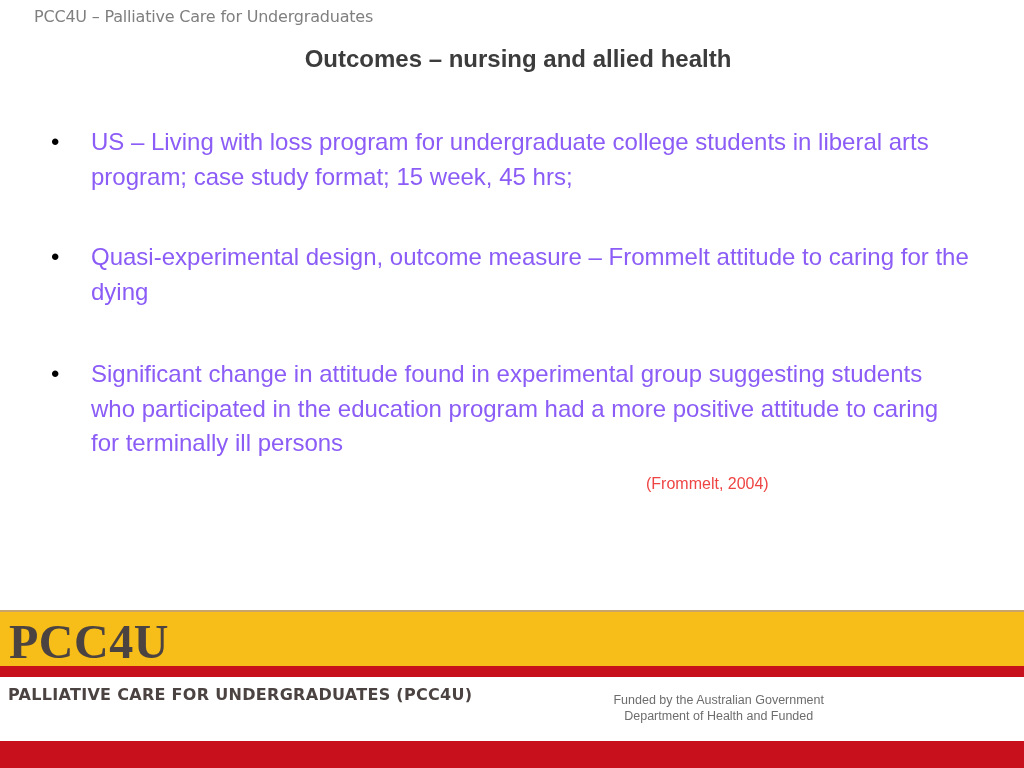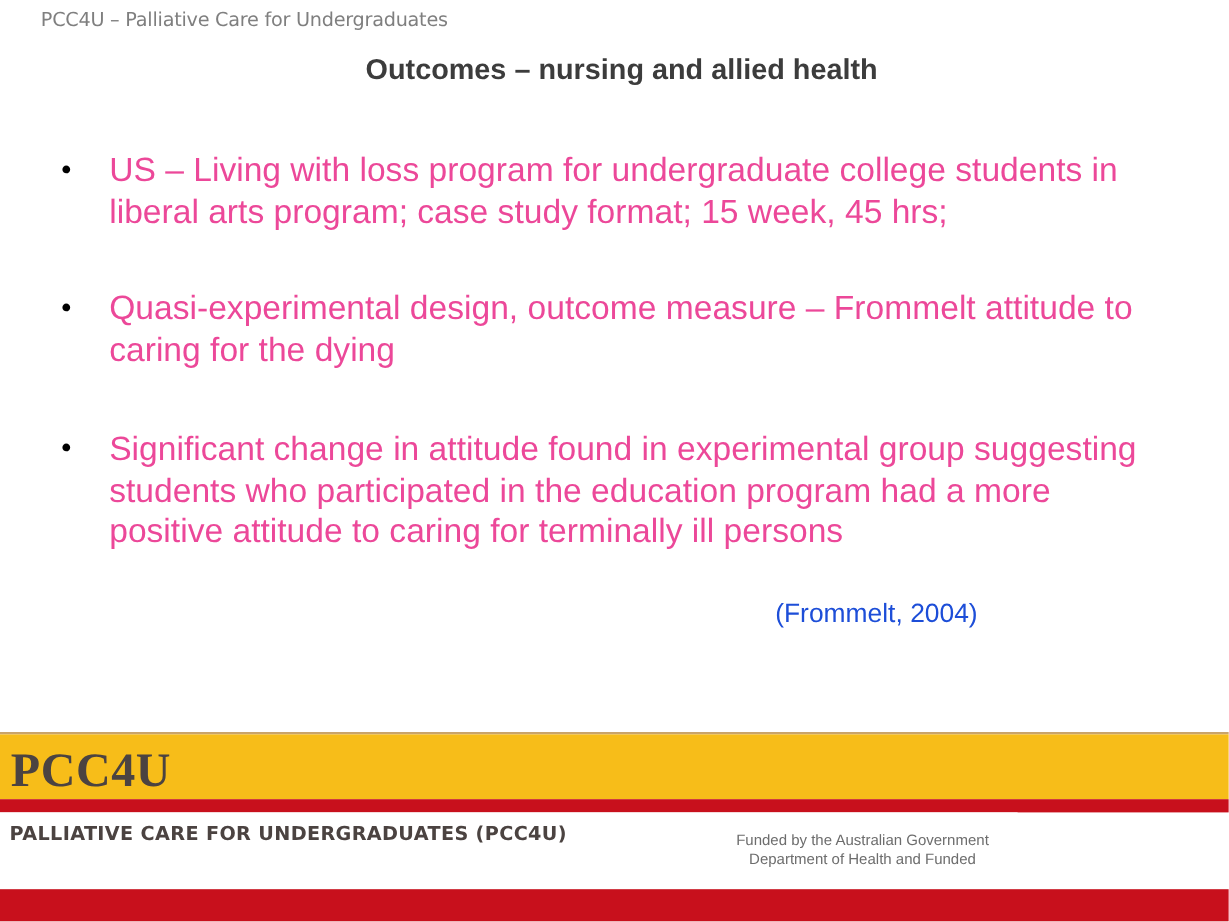--- a/index.html
+++ b/index.html
@@ -59,33 +59,33 @@
       top: 0;
       font-size: 24px;
       line-height: 34.5px;
       color: #000;
     }
     .bullet-text {
       position: absolute;
       left: 91px;
       width: 880px;
       top: 0;
-      font-size: 28px;
+      font-size: 24px;
       line-height: 34.5px;
-      color: #ec4899;
+      color: #8b5cf6;
     }
     .bullet-1 { top: 125px; }
     .bullet-2 { top: 240px; }
     .bullet-3 { top: 357px; }
     .citation {
       position: absolute;
       left: 646px;
-      top: 498px;
-      font-size: 22px;
-      color: #1d4ed8;
+      top: 475px;
+      font-size: 16px;
+      color: #ef4444;
       white-space: nowrap;
     }
 
     
     .footer {
       position: absolute;
       left: 0;
       top: 610px;
       width: 1024px;
       height: 158px;
@@ -100,21 +100,21 @@
       position: absolute;
       left: 0; top: 2px;
       width: 1024px; height: 54px;
       background: #f7bd19;
     }
     .footer-logo {
       position: absolute;
       left: 9px;
       top: 8px;
       font-family: "Liberation Serif", serif;
-      font-size: 40px;
+      font-size: 48px;
       font-weight: bold;
       color: #4b4341;
       letter-spacing: 0.5px;
       line-height: 44px;
     }
     .footer-red-thin {
       position: absolute;
       left: 0; top: 56px;
       width: 1024px; height: 11px;
       background: #c8101c;

